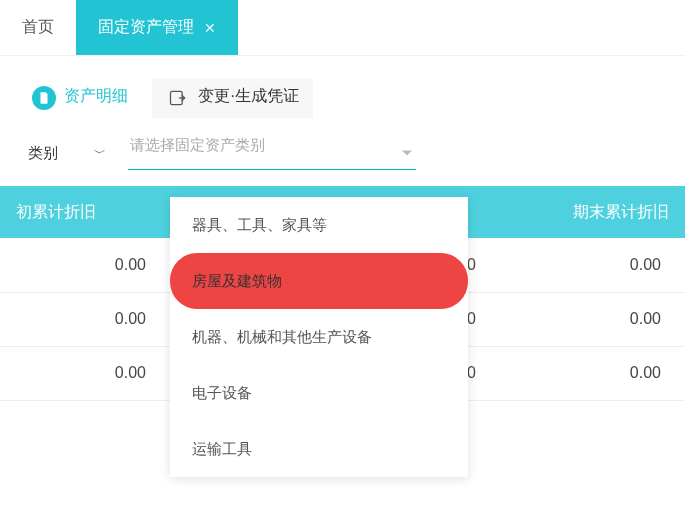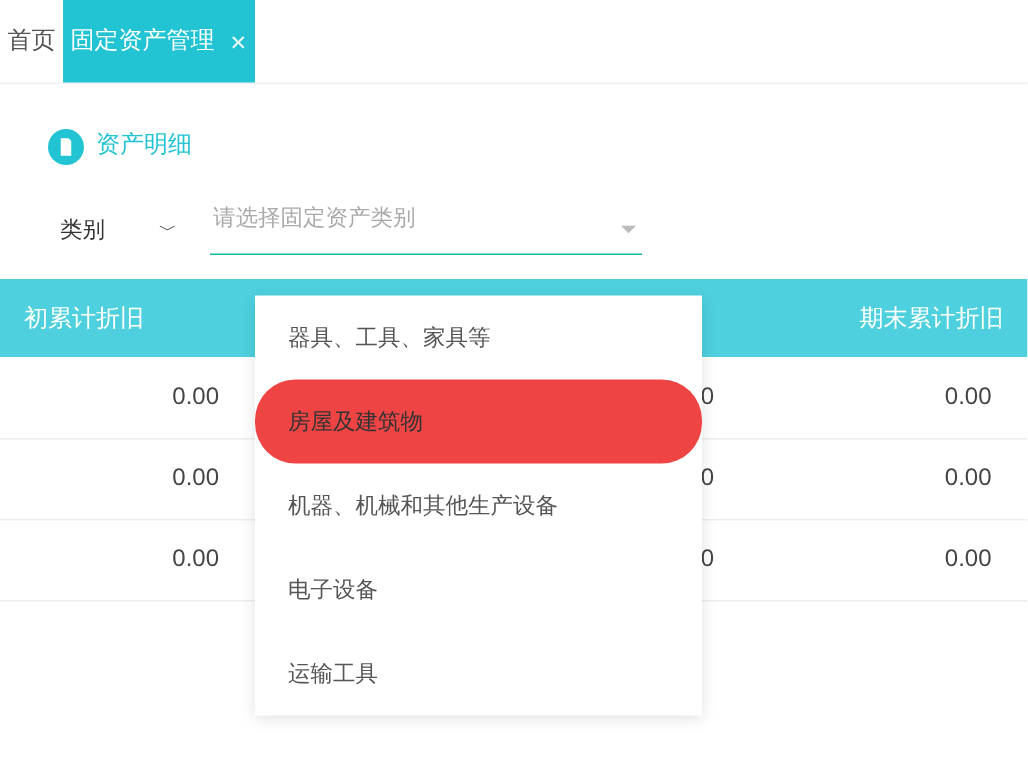--- a/index.html
+++ b/index.html
@@ -16,21 +16,21 @@
   
   .top-nav {
     display: flex;
     align-items: stretch;
     height: 56px;
     border-bottom: 1px solid #f0f0f0;
   }
   .top-nav-item {
     display: flex;
     align-items: center;
-    padding: 0 5px;
+    padding: 0 22px;
     font-size: 16px;
     color: #555;
     cursor: pointer;
     justify-content: center;
   }
   .top-nav-item.active {
     background: #22c4d4;
     color: #fff;
   }
   .top-nav-item .close {
@@ -79,21 +79,20 @@
     padding: 18px 28px 14px 28px;
     gap: 22px;
   }
   .filter-label {
     font-size: 15px;
     color: #333;
     display: flex;
     align-items: center;
     gap: 36px;
     cursor: pointer;
-    margin-left: 12px;
   }
   .chev { font-size: 12px; color: #555; }
   .select-box {
     position: relative;
     flex: 0 0 288px;
   }
   .select-input {
     width: 100%;
     height: 34px;
     border: none;
@@ -182,20 +181,30 @@
 
 <div class="sub-tabs">
   <div class="sub-tab active">
     <span class="doc-icon">
       <svg viewBox="0 0 24 24">
           <path d="M6 2h9l3 3v17H6z M9 8h6v2H9z M9 12h6v2H9z"></path>
         </svg>
     </span>
     <span>资产明细</span>
   </div>
+  <div class="sub-tab secondary">
+    <span class="swap-icon">
+      <svg viewBox="0 0 24 24">
+          <rect x="3" y="4" width="14" height="16" rx="2"></rect>
+          <path d="M17 9l3 3-3 3" stroke-linecap="round"></path>
+          <path d="M20 12h-7"></path>
+        </svg>
+    </span>
+    <span>变更·生成凭证</span>
+  </div>
 </div>
 
 <div class="filter-row">
   <div class="filter-label">
     <span>类别</span>
     <span class="chev">﹀</span>
   </div>
   <div class="select-box">
     <div class="select-input">请选择固定资产类别</div>
     <span class="select-caret"></span>

